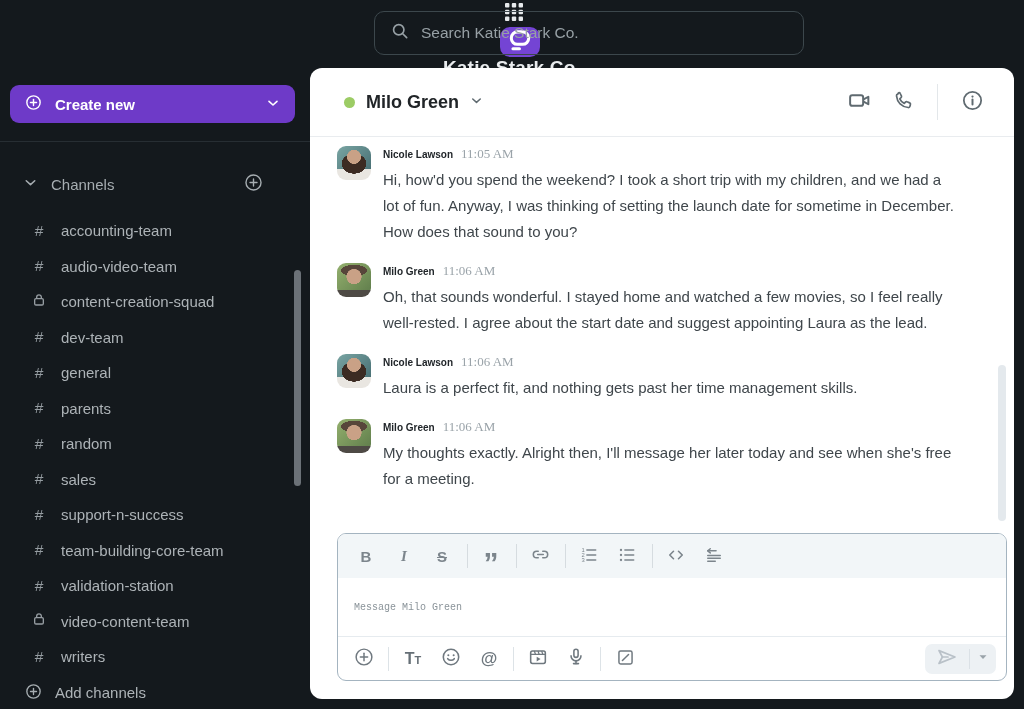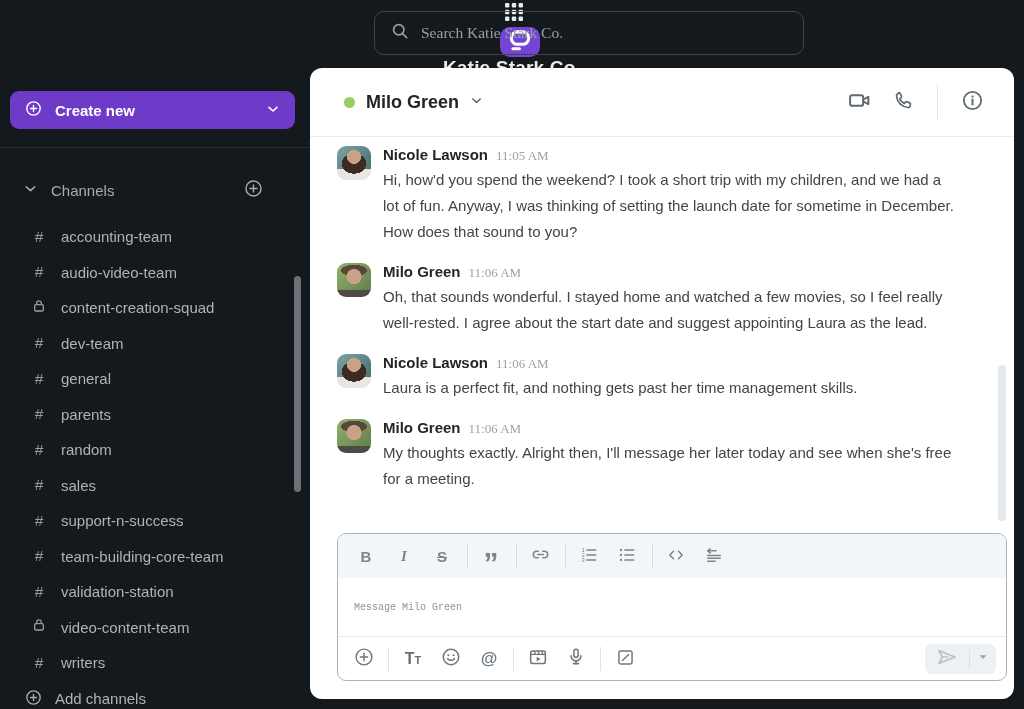--- a/index.html
+++ b/index.html
@@ -10,36 +10,36 @@
   
   .topbar { position:absolute; top:0; left:0; right:0; height:66px; display:flex; align-items:center; padding:0 16px;flex-direction:column; }
   .icon-btn { background:none; border:none; color:#e7eaec; display:grid; place-items:center; cursor:pointer; }
   .grid-btn { margin-left:4px; }
   .logo { width:40px; height:40px; border-radius:10px; background:#7444d4; display:grid; place-items:center; margin-left:15px; cursor:pointer; }
   .v-div { width:1px; height:34px; background:#2b3337; margin:0 17px; }
   .ws-name { background:none; border:none; color:#e9ecee; font-size:19px; font-weight:700; letter-spacing:.2px; cursor:pointer; font-family:inherit; }
   .more-btn { background:none; border:none; color:#dfe3e5; font-size:15px; font-weight:700; letter-spacing:2px; margin-left:12px; cursor:pointer; }
   .hist-btn { margin-left:20px; }
   .search { position:absolute; left:374px; top:11px; width:430px; height:44px; border:1px solid #3c474c; border-radius:10px; display:flex; align-items:center; padding:0 15px; gap:11px; color:#97a0a5; }
-  .search input { flex:1; background:transparent; border:none; outline:none; color:#cfd5d8; font-size:15.5px; font-family:Liberation Serif, serif; }
+  .search input { flex:1; background:transparent; border:none; outline:none; color:#cfd5d8; font-size:15.5px; font-family:Liberation Sans, sans-serif; }
   .search input::placeholder { color:#97a0a5; }
   .top-right { margin-left:auto; display:flex; align-items:center; }
   .top-right .v-div { height:26px; margin:0 13px; }
   .badge-wrap { position:relative; display:grid; place-items:center; }
   .alert-dot { position:absolute; right:-4px; bottom:-3px; width:11px; height:11px; border-radius:50%; background:#f4511e; }
   .avatar { width:36px; height:36px; border-radius:9px; position:relative; margin-left:14px; cursor:pointer; border:none; padding:0;
     background:
       radial-gradient(circle at 50% 32%, #c9a186 0 24%, rgba(0,0,0,0) 25%),
       radial-gradient(ellipse 62% 50% at 50% 52%, #3c2b23 0 58%, rgba(0,0,0,0) 59%),
       linear-gradient(to top, #e9e6e1 0 32%, rgba(0,0,0,0) 33%),
       linear-gradient(135deg, #79a5a3, #40666c); }
   .status-dot-sm { position:absolute; right:-3px; bottom:-3px; width:13px; height:13px; border-radius:50%; background:#96c95c; border:2px solid #14191d; }
 
   
-  .sidebar { position:absolute; top:72px; left:0; width:310px; bottom:0; overflow:hidden; }
+  .sidebar { position:absolute; top:66px; left:0; width:310px; bottom:0; overflow:hidden; }
   .create-new { position:absolute; top:19px; left:10px; width:285px; height:38px; background:#6e3ac8; border:none; border-radius:9px; display:flex; align-items:center; padding:0 14px; gap:12px; color:#fff; font-size:15px; font-weight:700; cursor:pointer; font-family:inherit; }
   .create-new .spacer { flex:1; }
   .sb-divider { position:absolute; top:75px; left:0; width:310px; height:1px; background:#272e33; }
   .channels-header { position:absolute; top:100px; left:0; width:310px; height:36px; display:flex; align-items:center; padding:0 46px 0 22px; color:#a6adb1; }
   .channels-header .lbl { margin-left:12px; font-size:15px; }
   .channels-header .plus { margin-left:auto; background:none; border:none; color:#a6adb1; display:grid; place-items:center; cursor:pointer; }
   .chev-btn { background:none; border:none; color:#a6adb1; display:grid; place-items:center; cursor:pointer; }
   .channel-list { position:absolute; top:147px; left:0; width:296px; }
   .channel-item { height:35.5px; display:flex; align-items:center; padding-left:30px; gap:13px; cursor:pointer; color:#969da2; }
   .ch-glyph { width:18px; text-align:center; font-size:15.5px; }
@@ -66,21 +66,21 @@
       radial-gradient(circle at 50% 32%, #c9a186 0 24%, rgba(0,0,0,0) 25%),
       radial-gradient(ellipse 62% 50% at 50% 52%, #3c2b23 0 58%, rgba(0,0,0,0) 59%),
       linear-gradient(to top, #e9e6e1 0 32%, rgba(0,0,0,0) 33%),
       linear-gradient(135deg, #79a5a3, #40666c); }
   .av-milo { background:
       radial-gradient(circle at 50% 40%, #c9a186 0 28%, rgba(0,0,0,0) 29%),
       radial-gradient(ellipse 70% 30% at 50% 22%, #57463a 0 55%, rgba(0,0,0,0) 56%),
       linear-gradient(to top, #4e4a45 0 20%, rgba(0,0,0,0) 21%),
       linear-gradient(135deg, #94b06e, #5c7a49); }
   .msg-head { height:19px; display:flex; align-items:baseline; margin-bottom:2px; }
-  .msg-author { background:none; border:none; font-family:inherit; font-size:15px; font-weight:700; color:#21262a; cursor:pointer; }
+  .msg-author { background:none; border:none; font-family:inherit; font-size:10px; font-weight:700; color:#21262a; cursor:pointer; }
   .msg-time { font-size:13px; color:#9aa3a9; margin-left:8px;font-family:Liberation Serif, serif; }
   .msg-text { font-size:15px; color:#3f464b; line-height:26px; max-width:592px; }
   .chat-scrollbar { position:absolute; left:688px; top:297px; width:8px; height:156px; border-radius:4px; background:#e4e9ed; cursor:grab; }
 
   
   .composer { position:absolute; left:27px; top:465px; width:670px; height:148px; border:1px solid #a4b4c0; border-radius:9px; background:#fff; overflow:hidden; }
   .fmt-bar { height:44px; background:#f2f6f8; display:flex; align-items:center; padding:0 13px; color:#7c858c; }
   .fmt-btn { width:30px; height:30px; background:none; border:none; color:#7c858c; display:grid; place-items:center; cursor:pointer; margin-right:8px; font-family:inherit; }
   .g-bold { font-size:15px; font-weight:800; }
   .g-italic { font-size:15px; font-weight:700; font-style:italic; font-family:"Liberation Serif", serif; }

